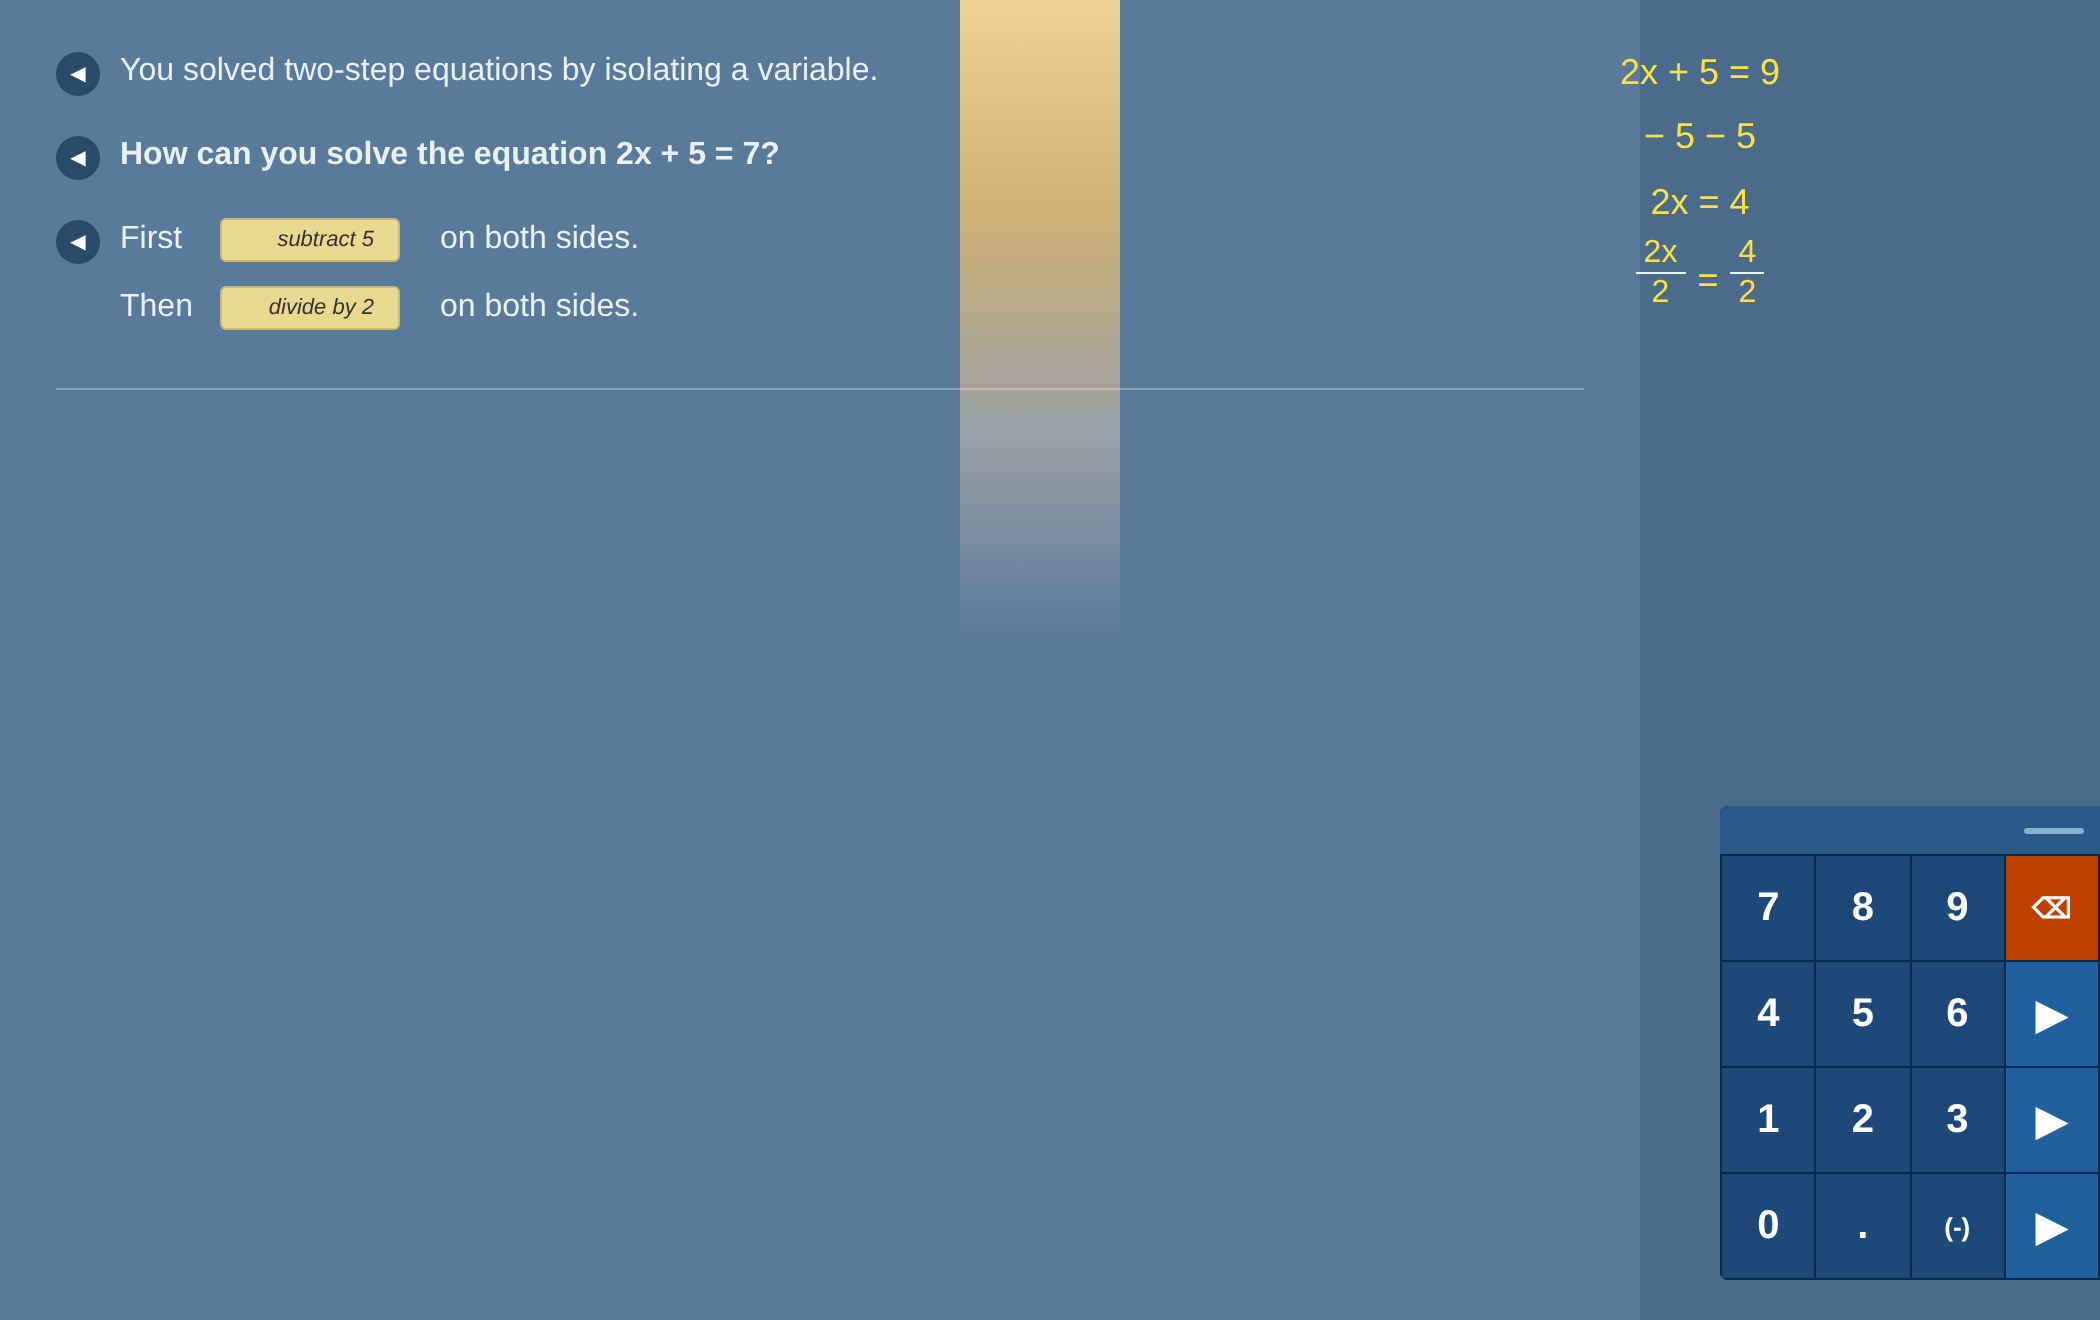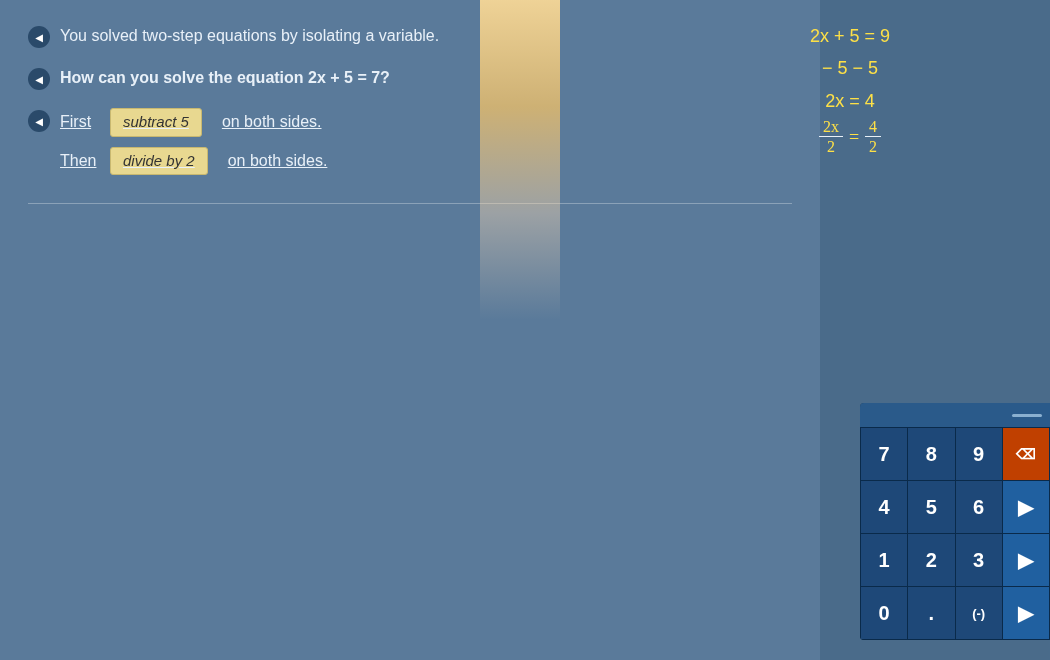--- a/index.html
+++ b/index.html
@@ -72,33 +72,32 @@
       font-weight: bold;
     }
 
     .inline-box {
       display: inline-block;
       background: #e8d890;
       border: 1px solid #c8b870;
       padding: 2px 12px;
       border-radius: 3px;
       color: #333;
-      font-size: 15px;
+      font-size: 11px;
       font-style: italic;
       min-width: 90px;
       text-align: right;
     }
 
     .first-then-row {
       display: flex;
       align-items: center;
       margin-bottom: 10px;
       color: #e8f0f8;
       font-size: 16px;
-      text-decoration: underline;
     }
 
     .first-then-label {
       width: 50px;
       font-weight: normal;
     }
 
     .on-both-sides {
       margin-left: 20px;
     }
@@ -148,25 +147,24 @@
       text-align: center;
     }
 
     .equation-line {
       display: block;
       font-size: 18px;
     }
 
     .fraction-row {
       display: flex;
-      align-items: center;
+      align-items: flex-end;
       justify-content: center;
       font-size: 18px;
       gap: 6px;
-      font-family: Liberation Serif, serif;
     }
 
     .fraction {
       display: inline-flex;
       flex-direction: column;
       align-items: center;
       line-height: 1.2;
     }
 
     .frac-num {

